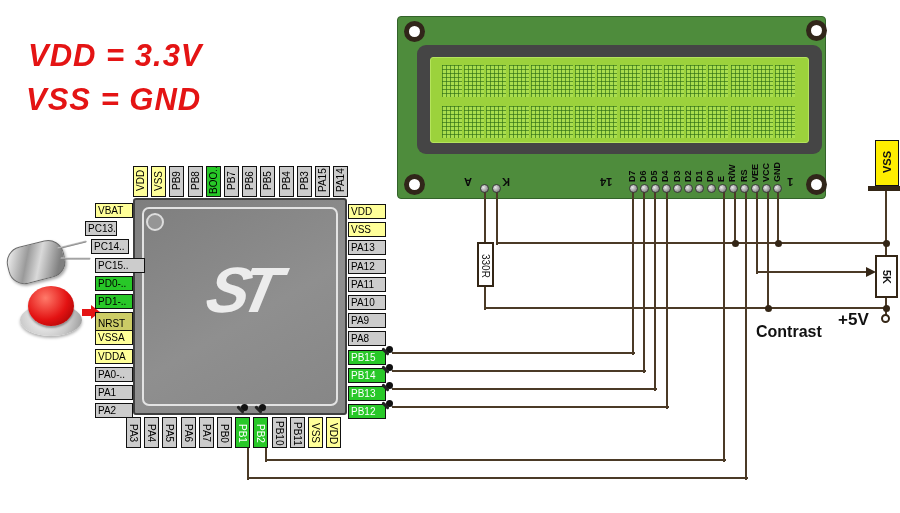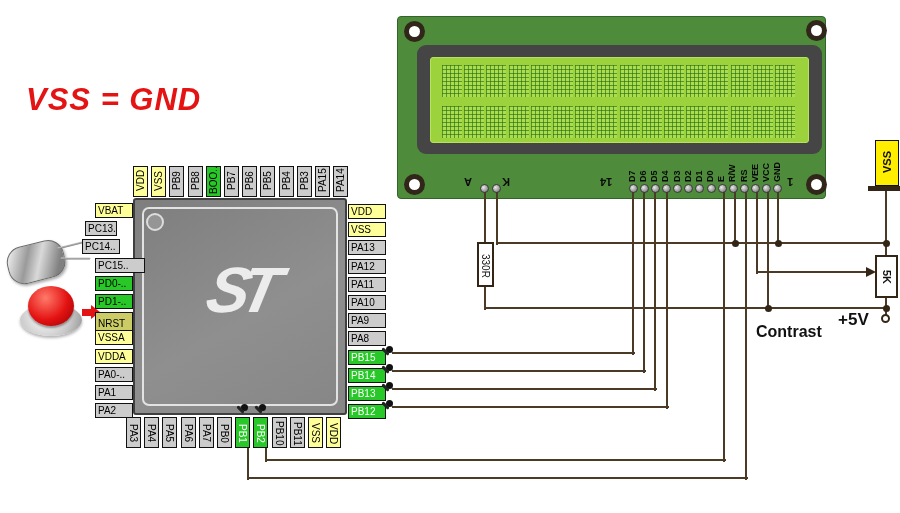--- a/index.html
+++ b/index.html
@@ -107,20 +107,21 @@
   .red-arrow{position:absolute;z-index:3;}
   .red-arrow .shaft{position:absolute;left:0;top:4px;width:9px;height:7px;background:#e41414;}
   .red-arrow .head{position:absolute;left:9px;top:0;width:0;height:0;border-top:7.5px solid transparent;
     border-bottom:7.5px solid transparent;border-left:9px solid #e41414;}
 </style>
 </head>
 <body>
 
 <div id="stage">
 
+  <div class="red-title" style="left:28px;top:38px;">VDD = 3.3V</div>
   <div class="red-title" style="left:26px;top:82px;">VSS = GND</div>
 
   <div class="crystal">
     <div class="can"></div>
     <div class="leg" style="left:55px;top:16px;width:30px;"></div>
     <div class="leg" style="left:55px;top:30px;width:30px;transform:rotate(14deg);"></div>
   </div>
 
   <div class="pushbtn">
     <div class="base"></div>
@@ -156,21 +157,21 @@
       <div class="pin v-down " style="left: 198.8px; top: 417px; width: 15px; height: 31px;">PA7</div>
       <div class="pin v-down " style="left: 217px; top: 417px; width: 15px; height: 31px;">PB0</div>
       <div class="pin v-down pin-green pin-white" style="left: 235.2px; top: 417px; width: 15px; height: 31px;">PB1</div>
       <div class="pin v-down pin-green pin-white" style="left: 253.4px; top: 417px; width: 15px; height: 31px;">PB2</div>
       <div class="pin v-down " style="left: 271.6px; top: 417px; width: 15px; height: 31px;">PB10</div>
       <div class="pin v-down " style="left: 289.8px; top: 417px; width: 15px; height: 31px;">PB11</div>
       <div class="pin v-down pin-yellow" style="left: 308px; top: 417px; width: 15px; height: 31px;">VSS</div>
       <div class="pin v-down pin-yellow" style="left: 326.2px; top: 417px; width: 15px; height: 31px;">VDD</div>
       <div class="pin h pin-yellow" style="left: 95px; top: 203px; width: 38px; height: 15px;">VBAT</div>
       <div class="pin h " style="left: 85px; top: 221.2px; width: 32px; height: 15px;">PC13..</div>
-      <div class="pin h " style="left: 82px; top: 239.4px; width: 38px; height: 15px;">PC14..</div>
+      <div class="pin h " style="left: 91px; top: 239.4px; width: 38px; height: 15px;">PC14..</div>
       <div class="pin h " style="left: 95px; top: 257.6px; width: 50px; height: 15px;">PC15..</div>
       <div class="pin h pin-green" style="left: 95px; top: 275.8px; width: 38px; height: 15px;">PD0-..</div>
       <div class="pin h pin-green" style="left: 95px; top: 294px; width: 38px; height: 15px;">PD1-..</div>
       <div class="pin h pin-olive" style="left: 95px; top: 312.2px; width: 38px; height: 23px;">NRST</div>
       <div class="pin h pin-yellow" style="left: 95px; top: 330.4px; width: 38px; height: 15px;">VSSA</div>
       <div class="pin h pin-yellow" style="left: 95px; top: 348.6px; width: 38px; height: 15px;">VDDA</div>
       <div class="pin h " style="left: 95px; top: 366.8px; width: 38px; height: 15px;">PA0-..</div>
       <div class="pin h " style="left: 95px; top: 385px; width: 38px; height: 15px;">PA1</div>
       <div class="pin h " style="left: 95px; top: 403.2px; width: 38px; height: 15px;">PA2</div>
       <div class="pin h pin-yellow" style="left: 348px; top: 204px; width: 38px; height: 15px;">VDD</div>

